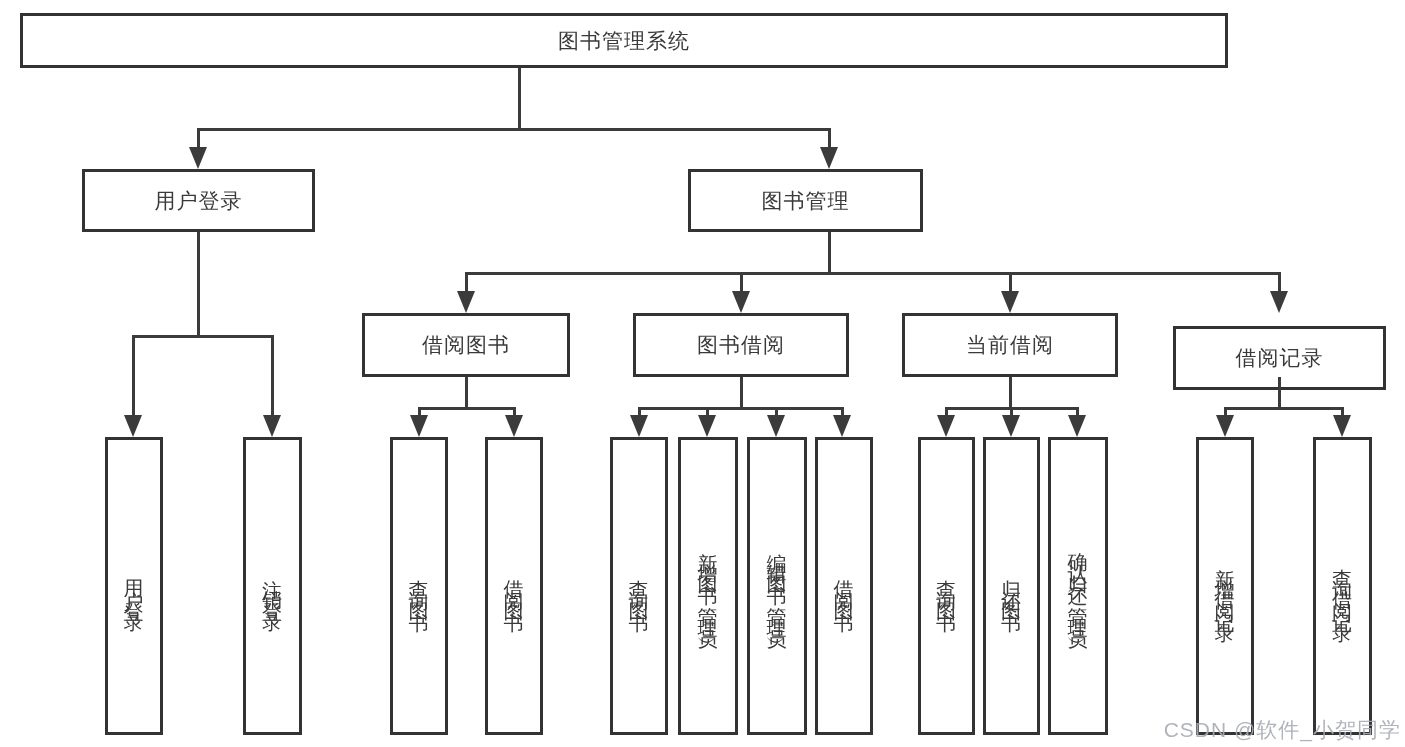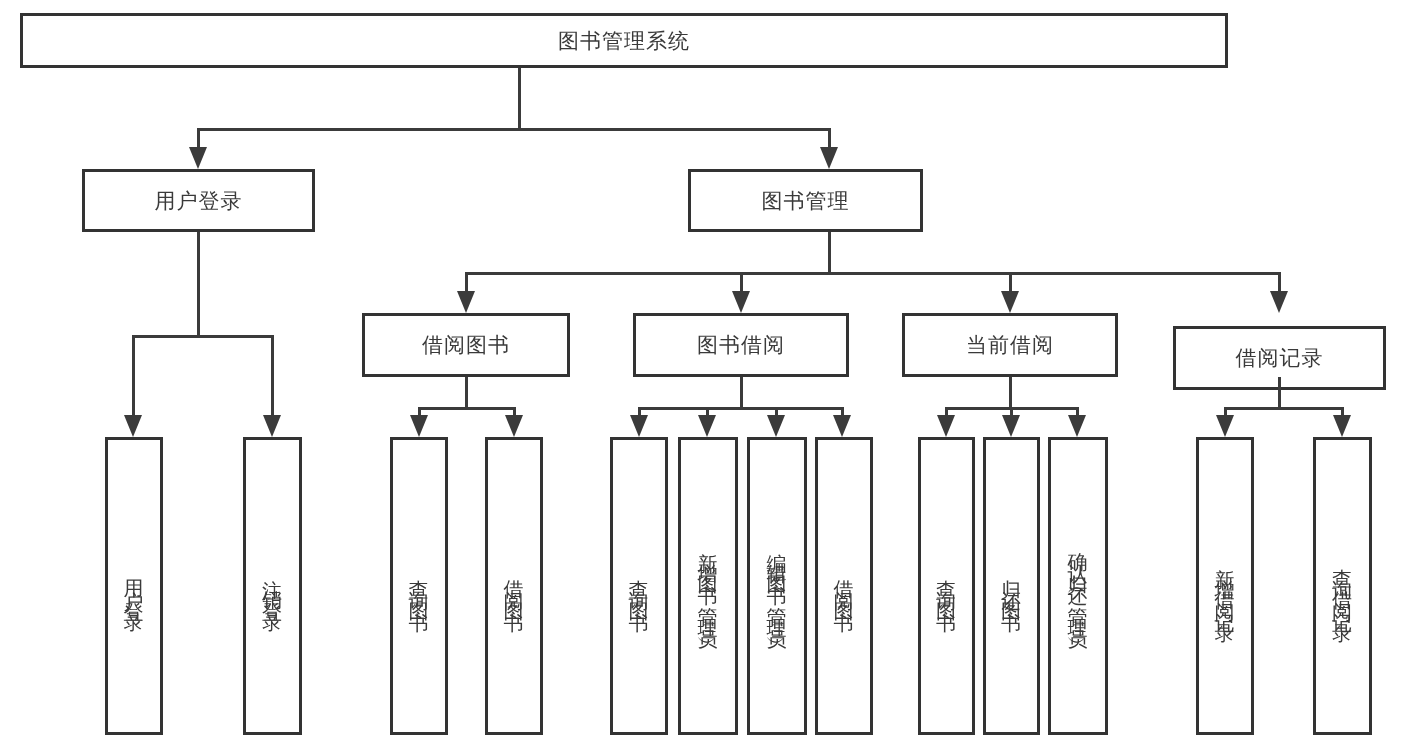--- a/index.html
+++ b/index.html
@@ -201,14 +201,15 @@
     <span class="vtext">确认归还（管理员）</span>
   </div>
 
   <div class="leaf" style="left:1196px; width:58px;">
     <span class="vtext">新增借阅记录</span>
   </div>
   <div class="leaf" style="left:1313px; width:59px;">
     <span class="vtext">查询借阅记录</span>
   </div>
 
+  <div class="watermark">CSDN @软件_小贺同学</div>
 
 </div>
 
 </body></html>

